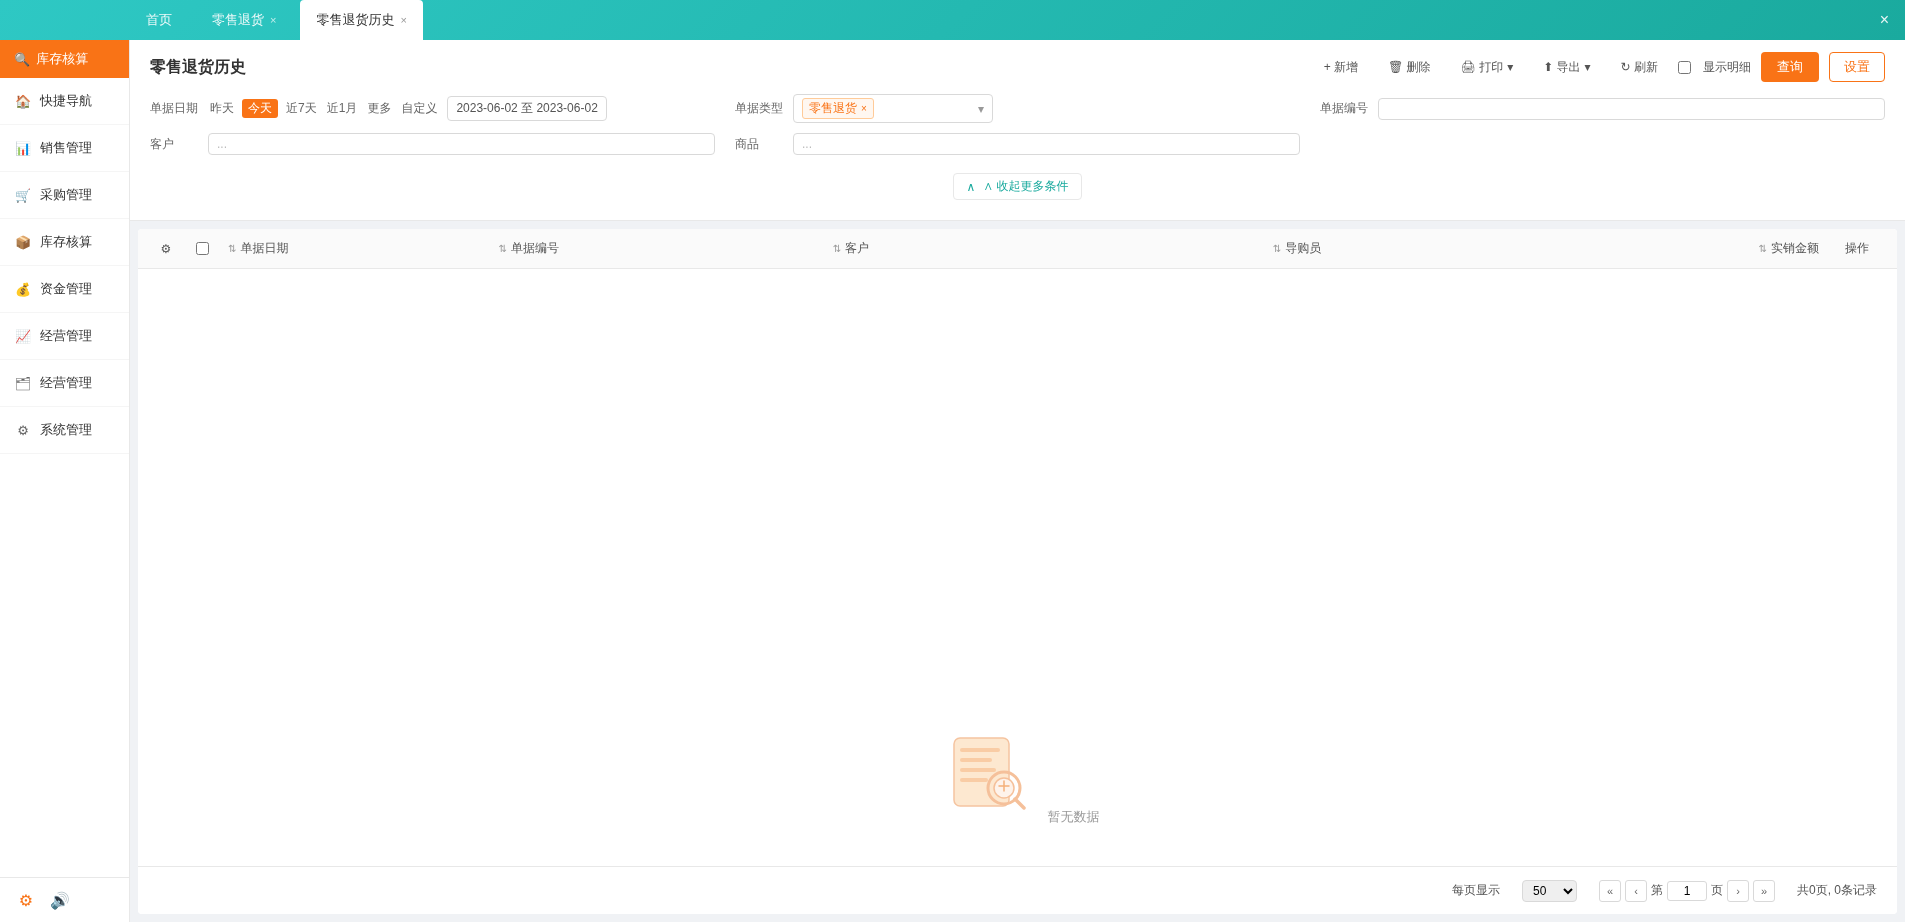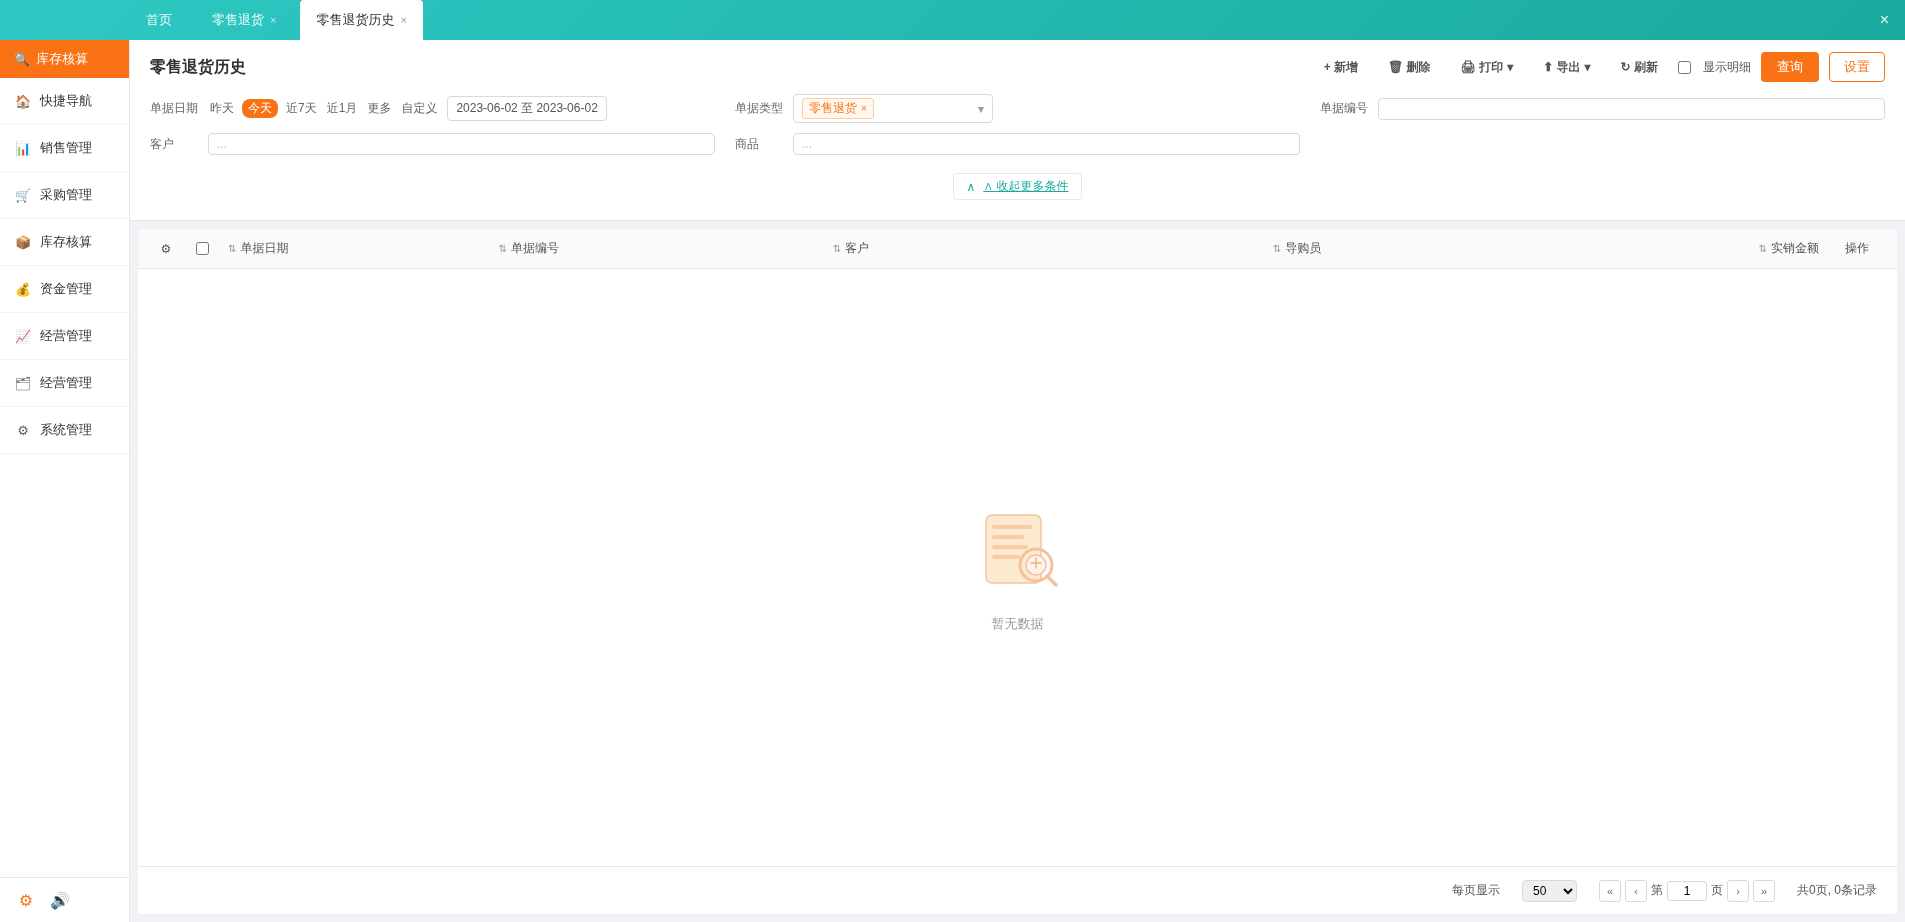--- a/index.html
+++ b/index.html
@@ -152,21 +152,20 @@
     .toolbar-btn {
       display: flex;
       align-items: center;
       gap: 4px;
       padding: 5px 10px;
       font-size: 12px;
       cursor: pointer;
       color: #555;
       border: none;
       background: none;
-      font-weight: bold;
     }
     .btn-query {
       background: #f97316;
       color: #fff;
       border: none;
       padding: 6px 16px;
       border-radius: 4px;
       cursor: pointer;
       font-size: 13px;
     }
@@ -217,21 +216,21 @@
     }
     .date-opt {
       color: #666;
       font-size: 12px;
       cursor: pointer;
       padding: 1px 2px;
     }
     .date-opt.active {
       background: #f97316;
       color: #fff;
-      border-radius: 8px;
+      border-radius: 3px;
       padding: 1px 6px;
     }
     .date-range-input {
       border: 1px solid #d9d9d9;
       border-radius: 4px;
       padding: 3px 8px;
       font-size: 12px;
       color: #555;
       background: #fff;
       min-width: 160px;
@@ -319,22 +318,22 @@
     .th-cell.col-customer { flex: 2; }
     .th-cell.col-guide { flex: 1.5; }
     .th-cell.col-amount { flex: 1; justify-content: flex-end; }
     .th-cell.col-action { width: 60px; justify-content: center; }
     .sort-icon { color: #999; font-size: 10px; }
 
     
     .empty-state {
       flex: 1;
       display: flex;
-      flex-direction: column;
-      align-items: center;
+      flex-direction: row;
+      align-items: flex-end;
       justify-content: center;
       gap: 12px;
       padding: 40px;
     }
     .empty-icon {
       width: 100px;
       height: 100px;
       position: relative;
     }
     .empty-text {
@@ -534,21 +533,21 @@
               <span>...</span>
             </div>
           </div>
           <div class="filter-item" style="flex:1;"></div>
         </div>
       </div>
 
       <div style="text-align:center; padding-bottom: 10px;">
         <div class="collapse-btn">
           <span>∧</span>
-          <span style="margin-left:4px;text-decoration:underline;">∧ 收起更多条件</span>
+          <span style="margin-left:4px;">∧ 收起更多条件</span>
         </div>
       </div>
     </div>
 
     <div class="table-container">
       <div class="table-header">
         <div class="th-cell col-setting">
           <span>⚙</span>
         </div>
         <div class="th-cell col-check">

